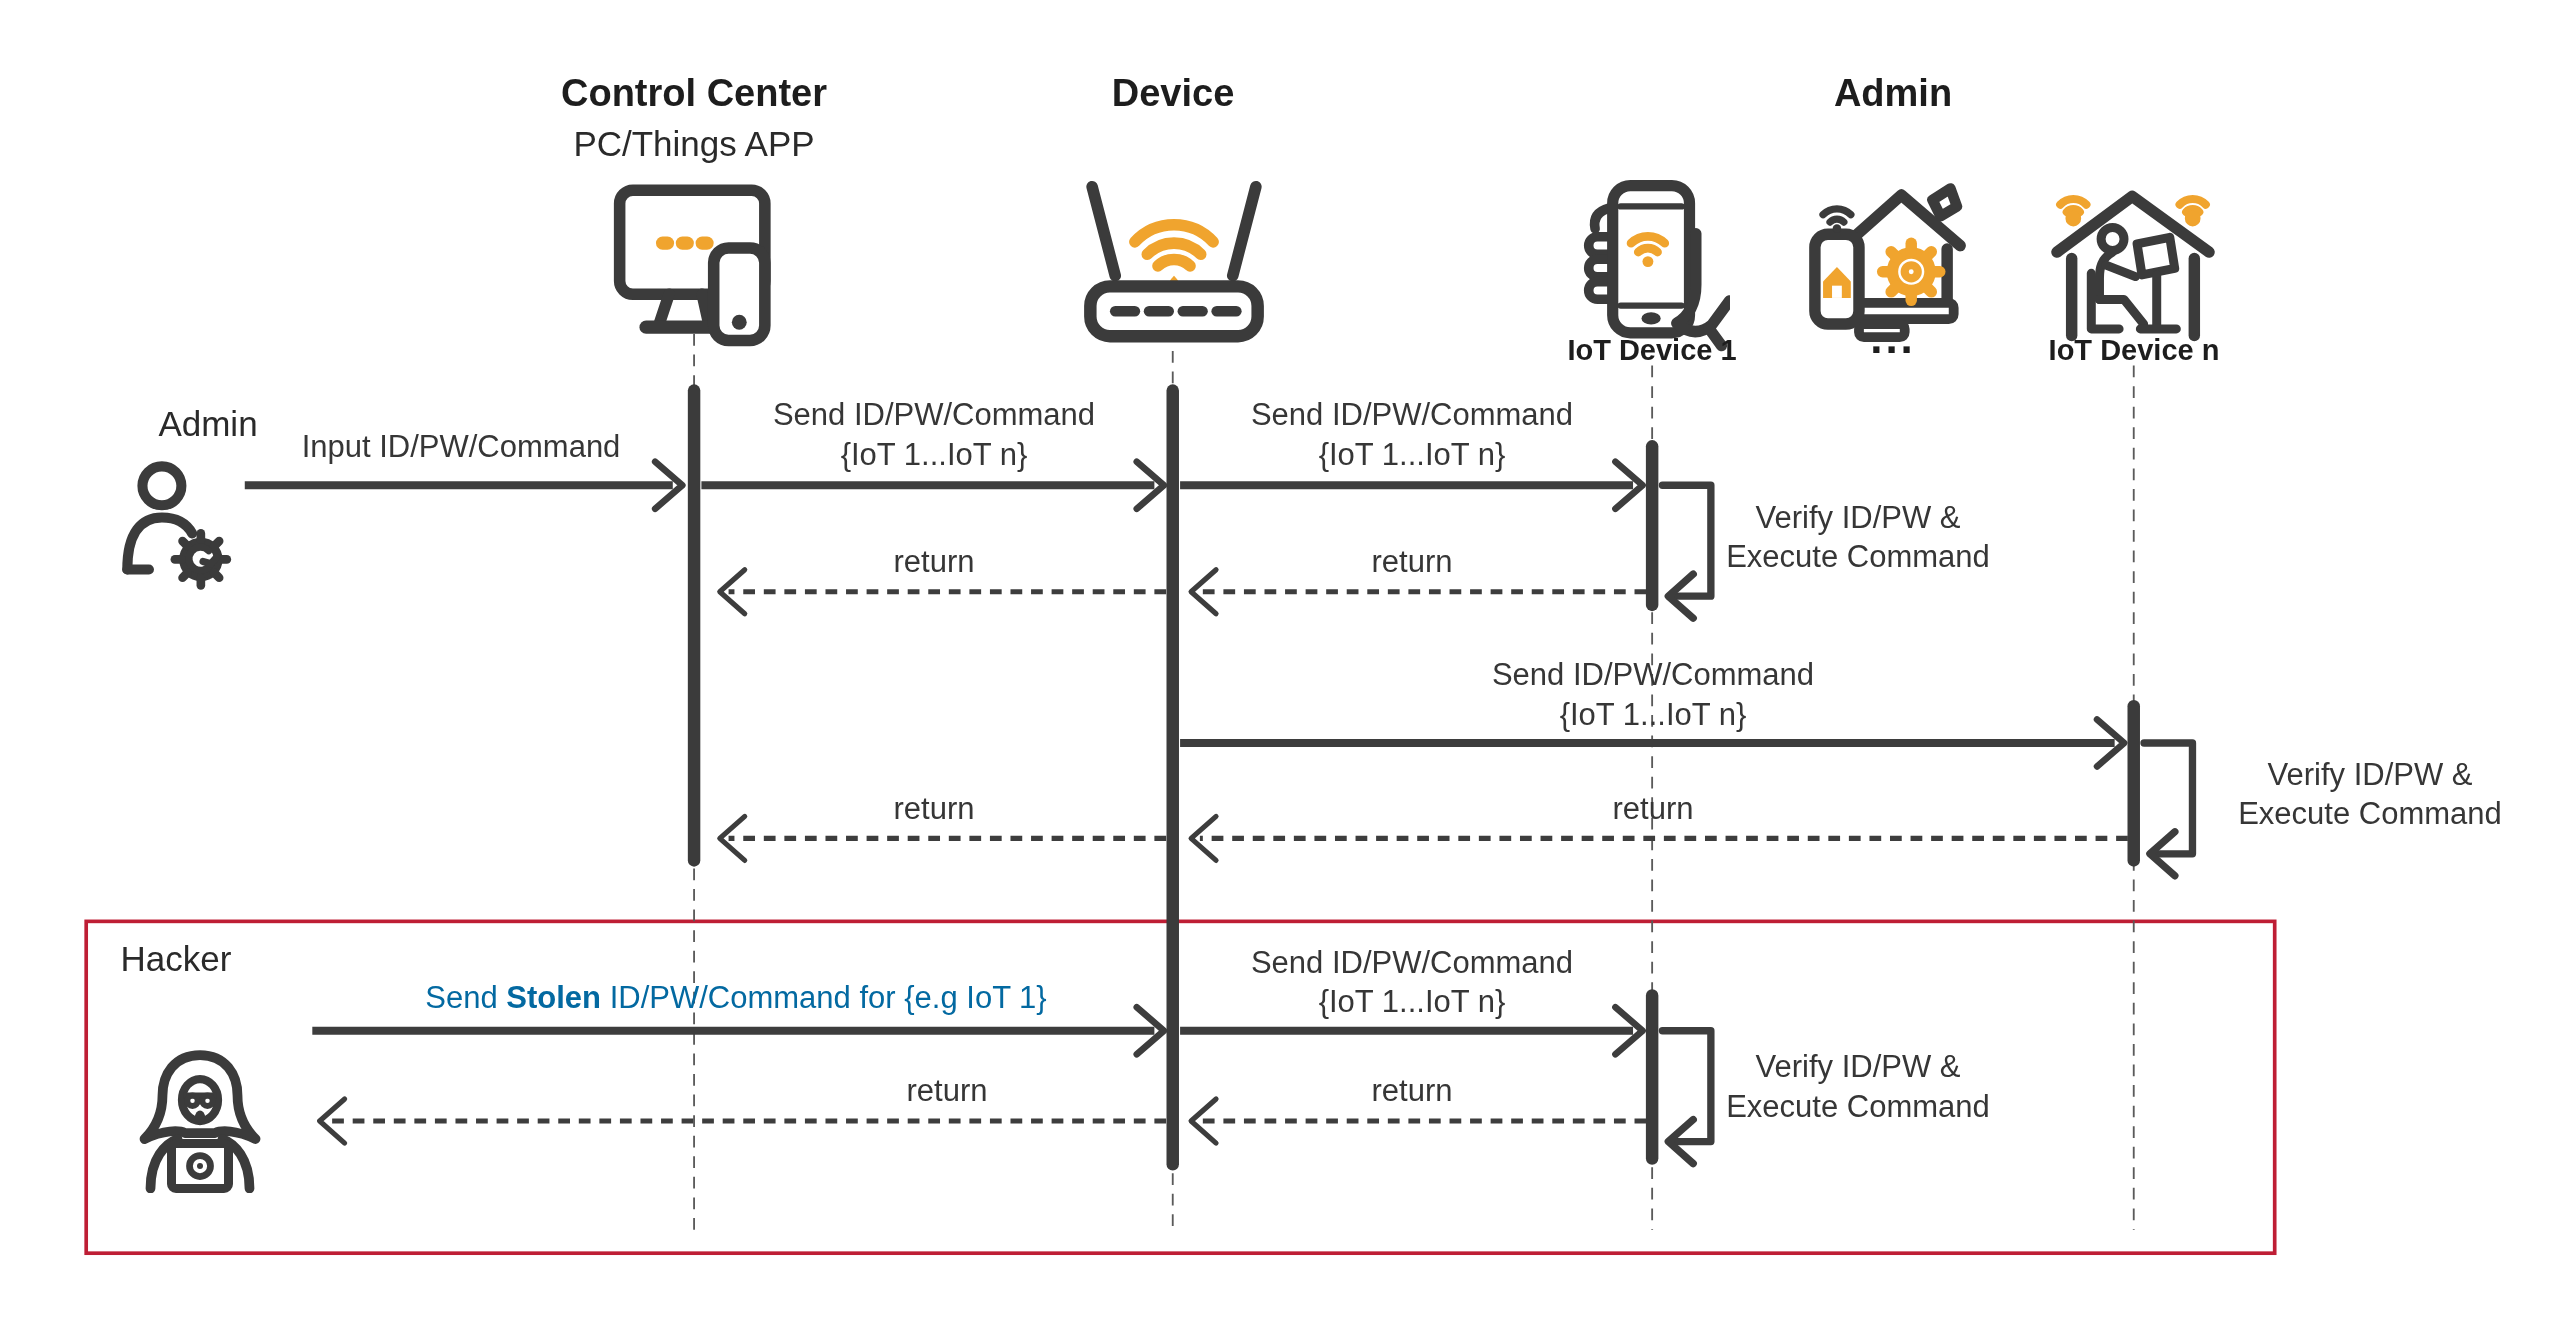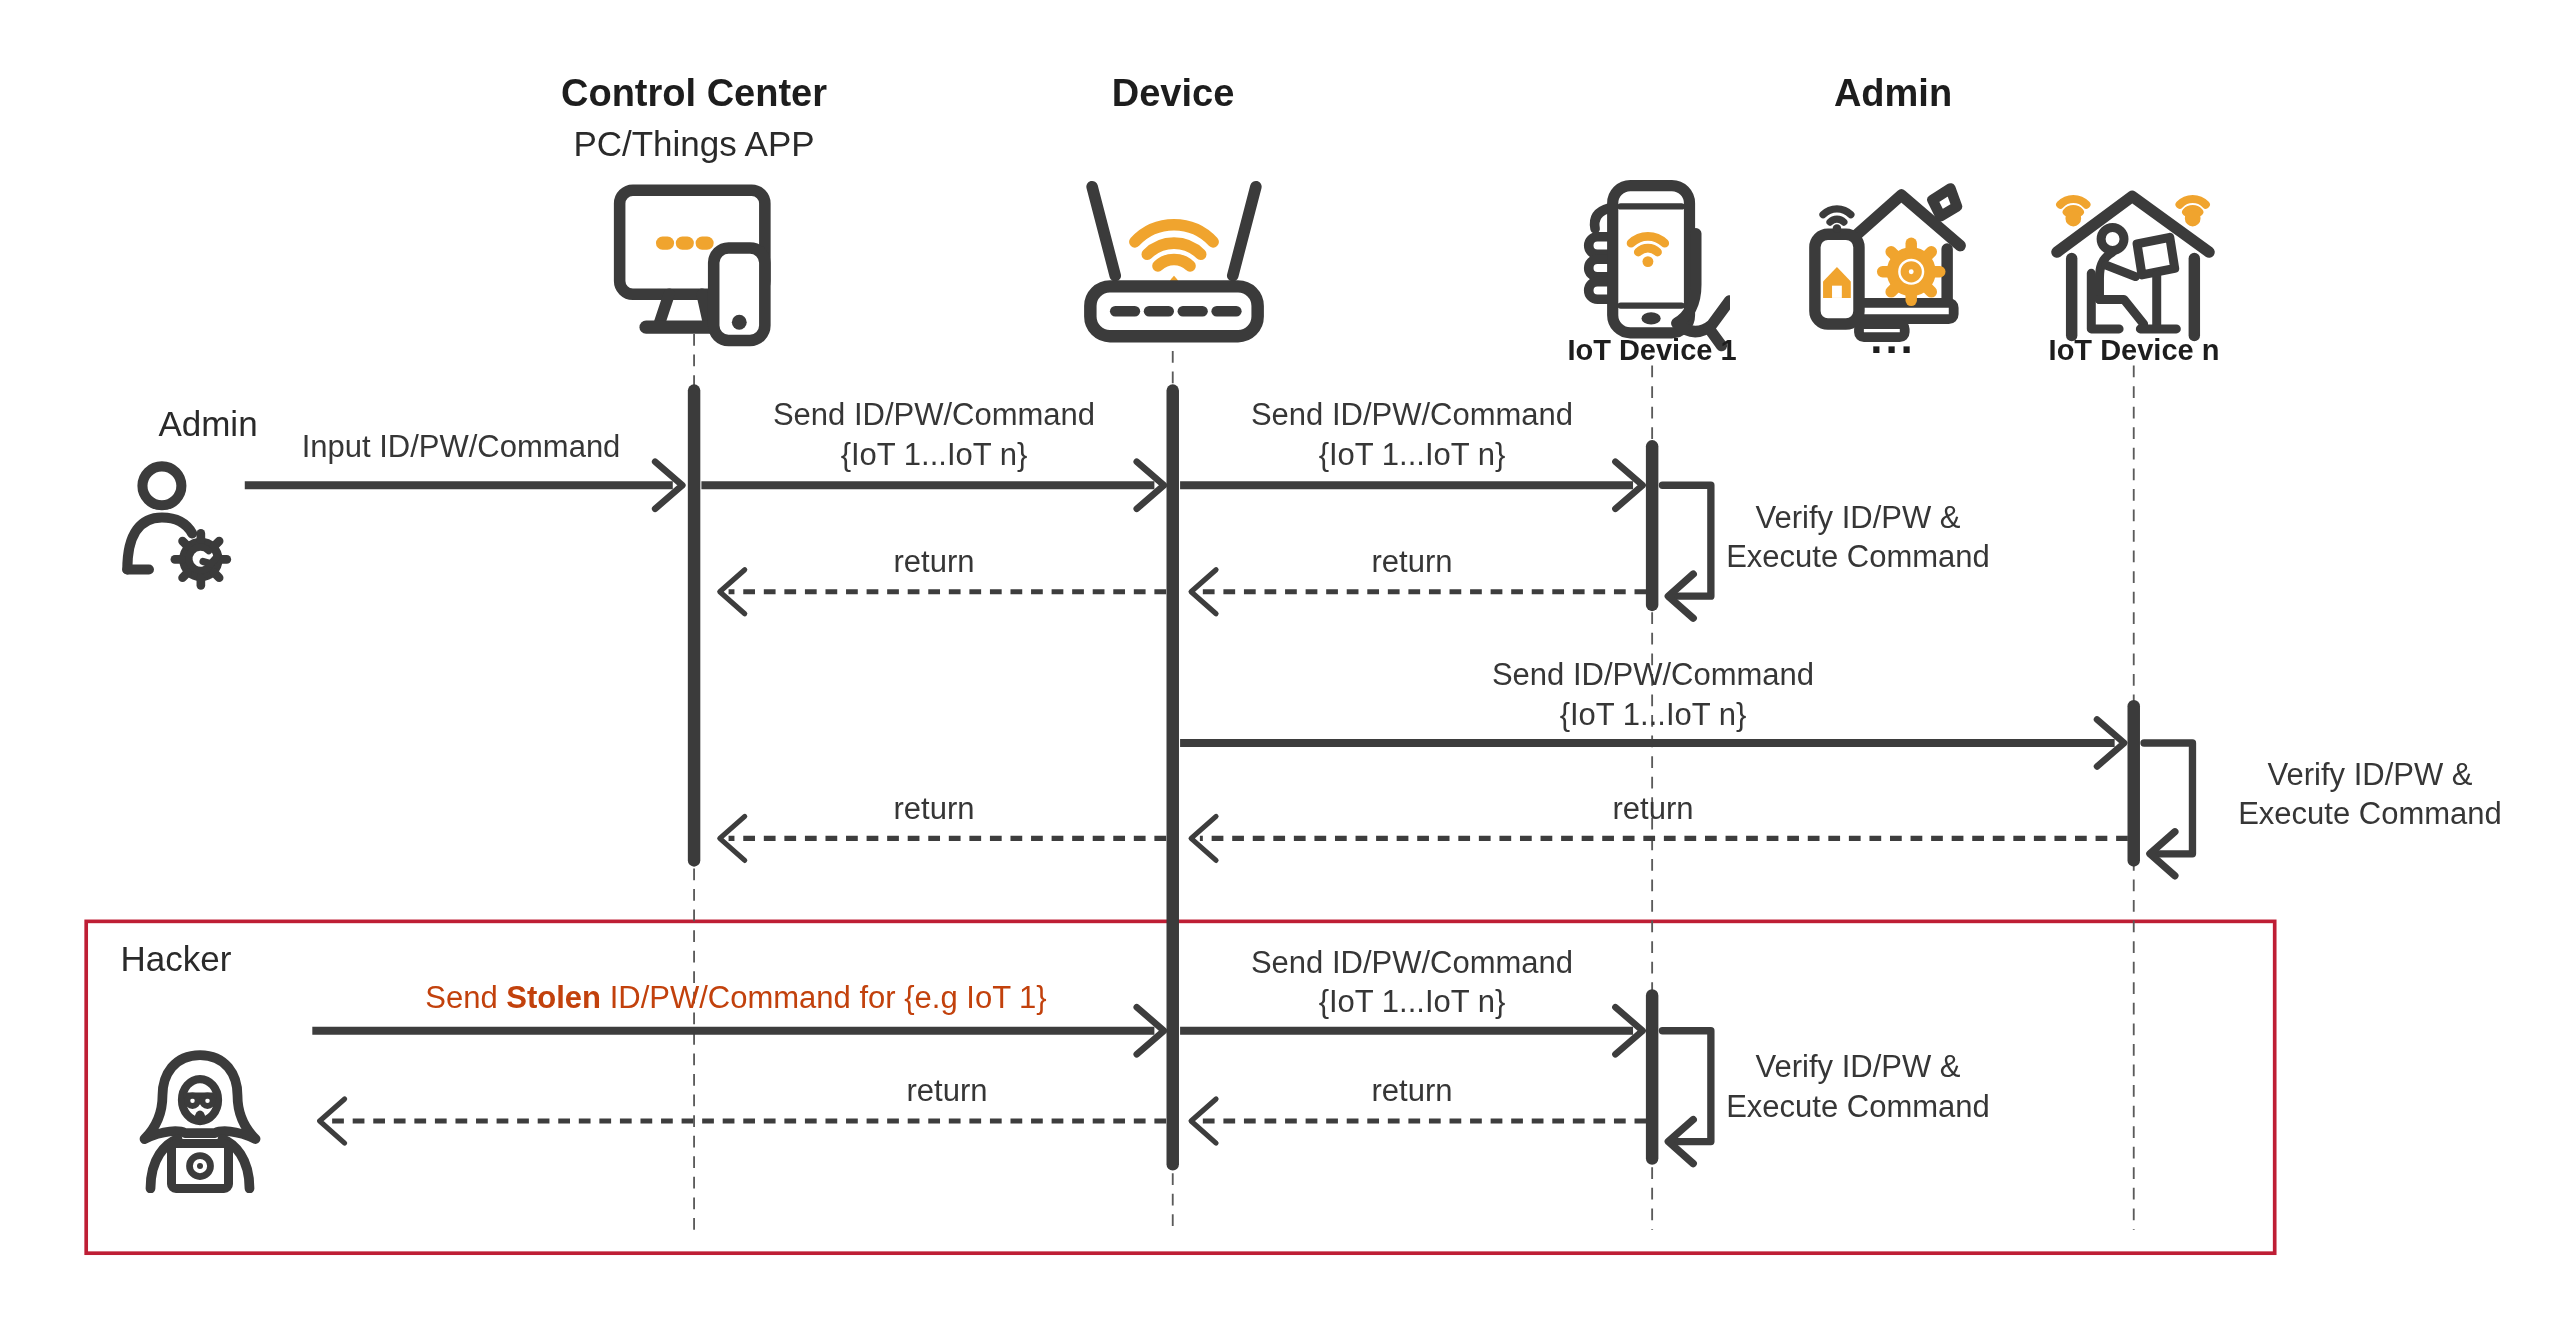--- a/index.html
+++ b/index.html
@@ -7,21 +7,21 @@
     position:relative;width:2576px;height:1320px;background:#ffffff;overflow:hidden;
     font-family:"Liberation Sans", sans-serif;color:#2e2e2e;
   }
   .lbl{position:absolute;transform:translateX(-50%);white-space:nowrap;line-height:1.1;text-align:left;}
   .hdr{font-size:38px;font-weight:bold;color:#1d1d1d;}
   .sub{font-size:35px;color:#2a2a2a;}
   .dev{font-size:29px;font-weight:bold;color:#1d1d1d;}
   .dots{font-size:44px;font-weight:bold;color:#1d1d1d;letter-spacing:2.9px;}
   .actor{font-size:35px;color:#2a2a2a;}
   .msg{font-size:31px;color:#363636;}
-  .red{color:#c2410c;}
+  .red{color:#0369a1;}
   .red b{font-weight:bold;}
   svg{position:absolute;left:0;top:0;}
   .icon{position:absolute;}
 </style>
 </head>
 <body>
 
 <div id="stage">
 
   <svg width="2576" height="1320" viewBox="0 0 3508 1798">

